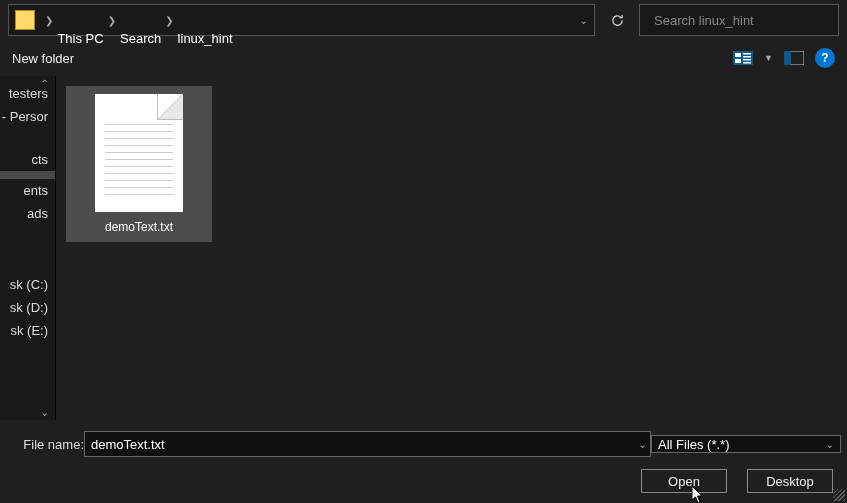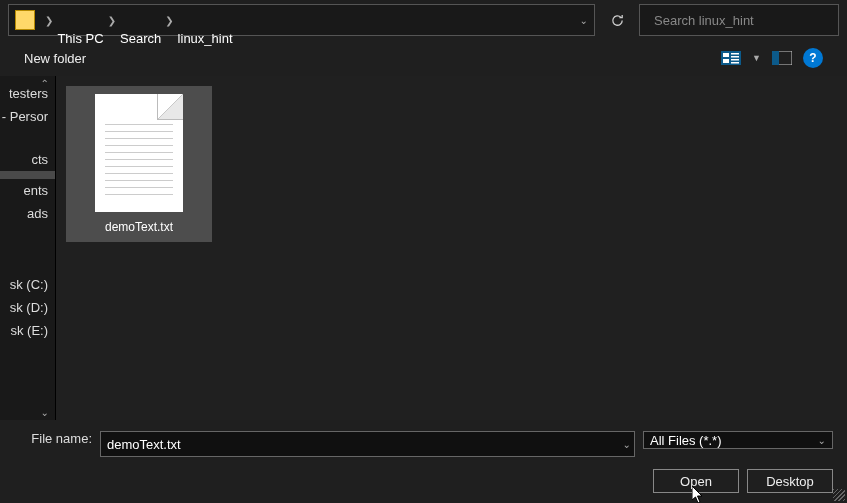--- a/index.html
+++ b/index.html
@@ -11,21 +11,21 @@
   .crumb-sep { margin: 0 4px; color: #aaa; font-size: 10px; }
   .crumb { font-size: 13px; color: #fff; cursor: pointer; margin-top: 36px; }
   .crumb-end-area { flex:1; display:flex; align-items:center; justify-content:flex-end; gap:8px;}
   .addr-dropdown { color:#aaa; font-size:10px; cursor:pointer; }
   .refresh-btn { width:28px; height:28px; display:flex; align-items:center; justify-content:center; color:#ccc; cursor:pointer; }
   .searchbox { width: 200px; height: 32px; border: 1px solid #555; background: #191919; display: flex; align-items: center; padding: 11px 8px; }
   .searchbox svg { margin-right: 6px; }
   .searchbox input { flex:1; background:transparent; border:none; outline:none; color:#ccc; font-size:13px; }
   .searchbox input::placeholder { color: #888; }
 
-  .toolbar-row { display:flex; align-items:center; height:36px; padding: 0 24px; justify-content:space-between; }
+  .toolbar-row { display:flex; align-items:center; height:36px; padding: 0 12px; justify-content:space-between; }
   .newfolder { font-size:13px; color:#eee; cursor:pointer; }
   .right-tools { display:flex; align-items:center; gap:10px; }
   .view-btn { width:22px; height:18px; cursor:pointer; display:flex; align-items:center; justify-content:center; }
   .help-btn { width:20px; height:20px; border-radius:50%; background:#0078d4; color:#fff; display:flex; align-items:center; justify-content:center; font-size:12px; font-weight:bold; cursor:pointer; }
 
   .main-area { display:flex; height: 344px; }
   .sidebar { width: 56px; background:#191919; border-right:1px solid #000; overflow:hidden; position:relative; }
   .sidebar-inner { width:130px; margin-left:-74px; padding:6px 0; }
   .side-item { font-size:13px; color:#ddd; padding:4px 8px; white-space:nowrap; cursor:pointer; text-align:right; }
   .side-item.selected { background:#4a4a4a; }
@@ -34,29 +34,29 @@
   .scroll-dn { position:absolute; bottom:2px; right:6px; font-size:10px; color:#aaa; cursor:pointer;}
 
   .content { flex:1; background:#202020; padding:10px; }
   .file-tile { width:146px; height:156px; background:#4d4d4d; display:flex; flex-direction:column; align-items:center; justify-content:flex-start; padding:8px 0 0 0; cursor:pointer; }
   .file-thumb { width:88px; height:118px; background:#fff; position:relative; }
   .file-thumb .fold { position:absolute; top:0; right:0; width:26px; height:26px; background:linear-gradient(135deg,#fff 0%,#fff 48%,#c8c8c8 50%,#e8e8e8 52%,#e8e8e8 100%); border-left:1px solid #bbb; border-bottom:1px solid #bbb; }
   .file-thumb .lines { position:absolute; top:30px; left:10px; right:10px; bottom:12px; background:repeating-linear-gradient(to bottom,#ccc 0,#ccc 1px,transparent 1px,transparent 7px);}
   .file-label { font-size:12px; color:#fff; margin-top:8px; text-align:center; }
 
   .bottom-area { position:absolute; bottom:0; left:0; right:0; background:#1f1f1f; }
-  .filename-row { display:flex; align-items:flex-start; padding:8px 14px; gap:8px; }
+  .filename-row { display:flex; align-items:center; padding:8px 6px; }
   .fn-label { font-size:13px; color:#ddd; width:78px; text-align:right; }
   .fn-input-wrap { flex:1; position:relative; }
   .fn-input { width:100%; height:26px; background:#101010; border:1px solid #666; color:#fff; font-size:13px; padding:0 22px 0 6px; outline:none; }
   .fn-dd { position:absolute; right:4px; top:50%; transform:translateY(-50%); color:#aaa; font-size:10px; cursor:pointer; }
   .filter-select { width:190px; height:18px; background:#101010; border:1px solid #666; color:#fff; font-size:13px; padding:0 22px 0 6px; position:relative; display:flex; align-items:center; cursor:pointer;}
   .filter-select .dd { position:absolute; right:6px; top:50%; transform:translateY(-50%); color:#aaa; font-size:10px; }
 
-  .buttons-row { display:flex; justify-content:flex-end; gap:8px; padding:4px 14px 10px 14px; }
+  .buttons-row { display:flex; justify-content:flex-end; gap:20px; padding:4px 14px 10px 14px; }
   .dlg-btn { width:86px; height:24px; background:#1f1f1f; border:1px solid #888; color:#eee; font-size:13px; cursor:pointer; }
 
   .resize-grip { position:absolute; right:2px; bottom:2px; width:12px; height:12px; background:repeating-linear-gradient(135deg,#666 0,#666 1px,transparent 1px,transparent 3px); cursor:nwse-resize;}
 
   .cursor { position:absolute; left:692px; top:486px; pointer-events:none; z-index:1000; }
 </style>
 </head>
 <body>
 
 <div class="addressbar-row">

